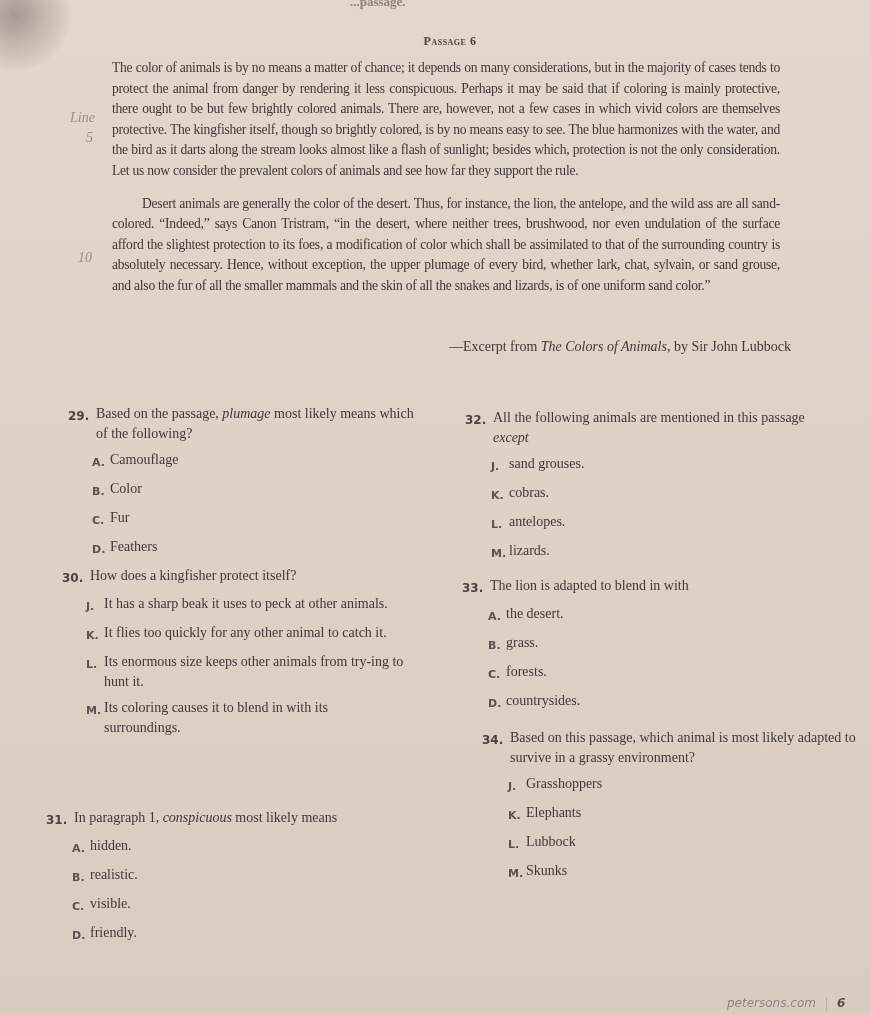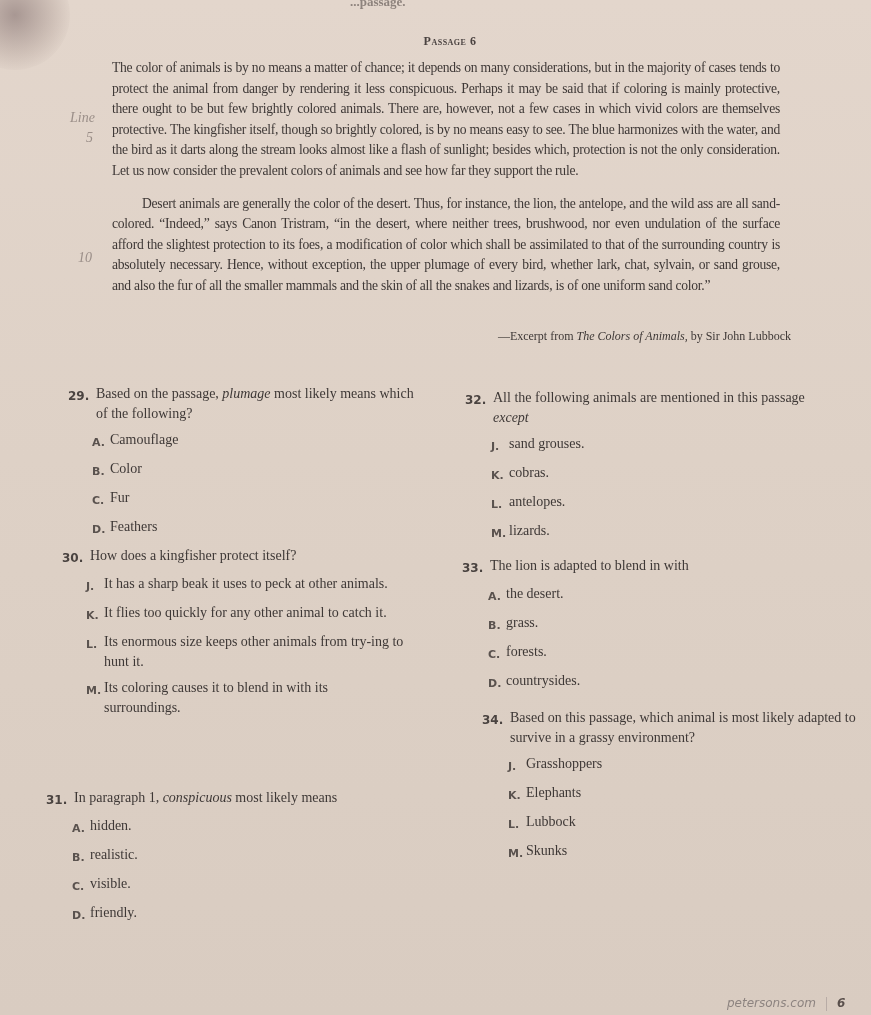--- a/index.html
+++ b/index.html
@@ -27,25 +27,25 @@
       position: absolute; left: 100px; top: 46px; width: 692px;
       font-size: 13.6px; line-height: 20.6px; letter-spacing: -0.25px;
       text-align: justify;
     }
     .passage p { margin: 12px; }
     .passage p.indent { text-indent: 30px; }
     .line-num {
       position: absolute; font-size: 14px; color: #9a8e88; font-style: italic;
     }
     .citation {
-      position: absolute; right: 80px; top: 329px; font-size: 12px;
+      position: absolute; right: 80px; top: 339px; font-size: 14px;
     }
     .citation i { font-style: italic; }
     .q { position: absolute; font-size: 14px; line-height: 20px; }
-    .q .stem { display: flex; }
+    .q .stem { display: flex; margin-top: 20px; }
     .q .num { font-weight: bold; width: 28px; flex: none; font-family: "DejaVu Sans", sans-serif; font-size: 12px; padding-top: 2px; color: #4a4340; }
     .q .text { flex: 1; }
     .q .opts { margin-top: 6px; }
     .q .opt { display: flex; margin-bottom: 6px; }
     .q .letter {
       flex: none; width: 18px; font-family: "DejaVu Sans", sans-serif;
       font-size: 11px; font-weight: bold; color: #5a524e; padding-top: 3px;
     }
     .q .otext { flex: 1; }
     .footer {

